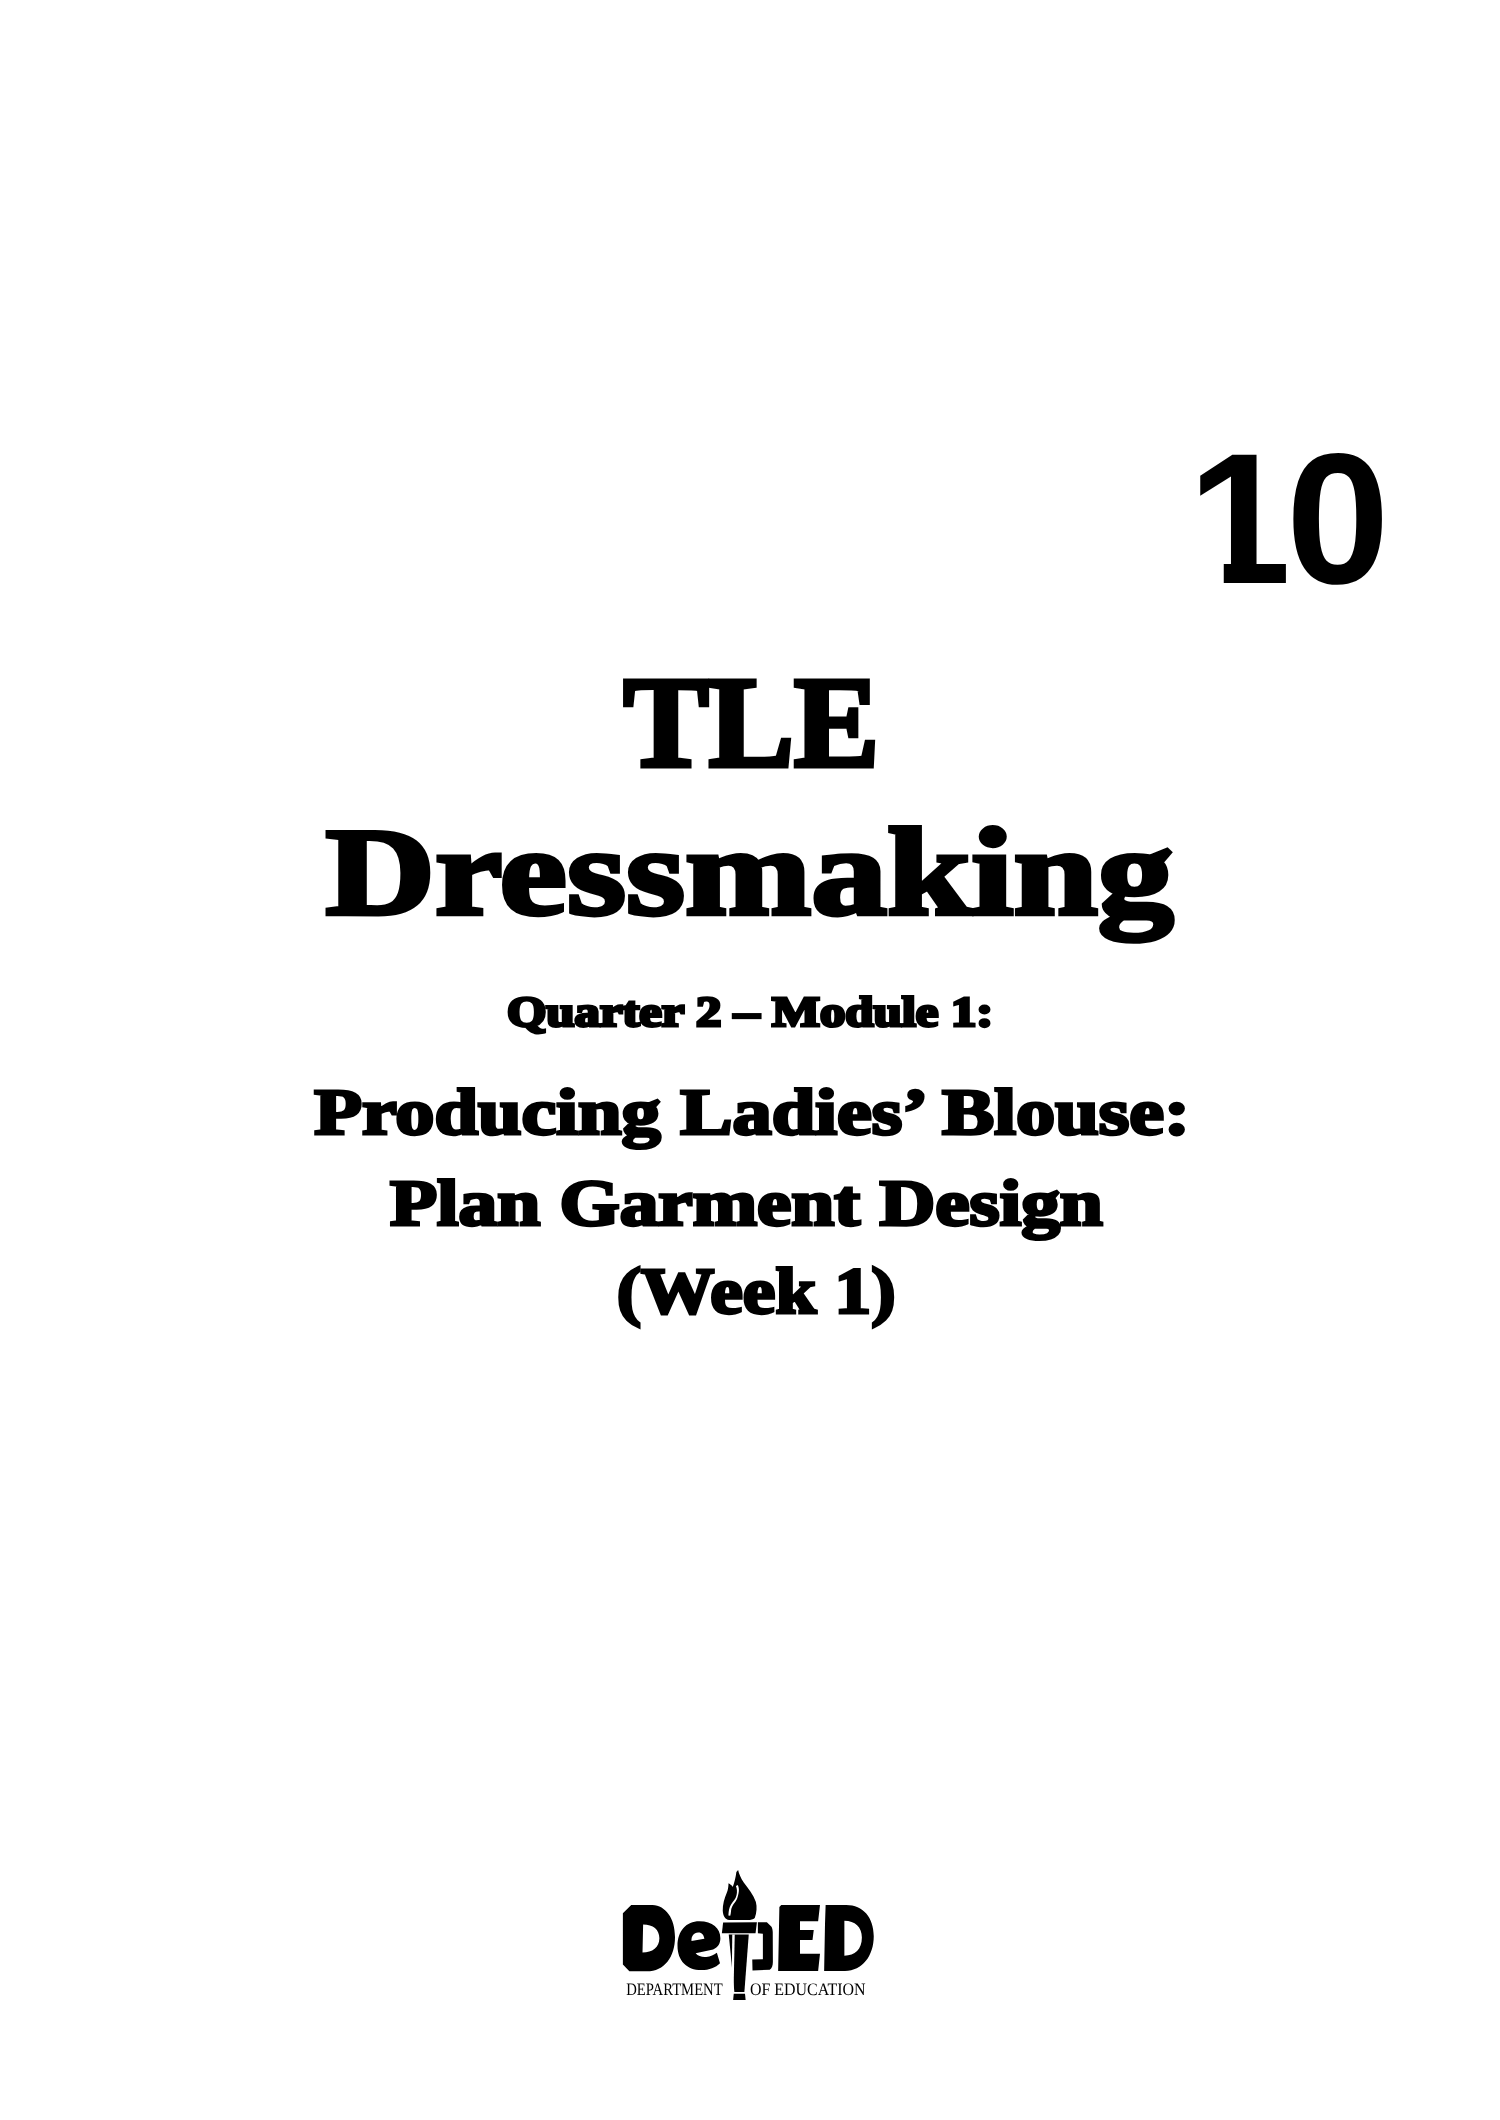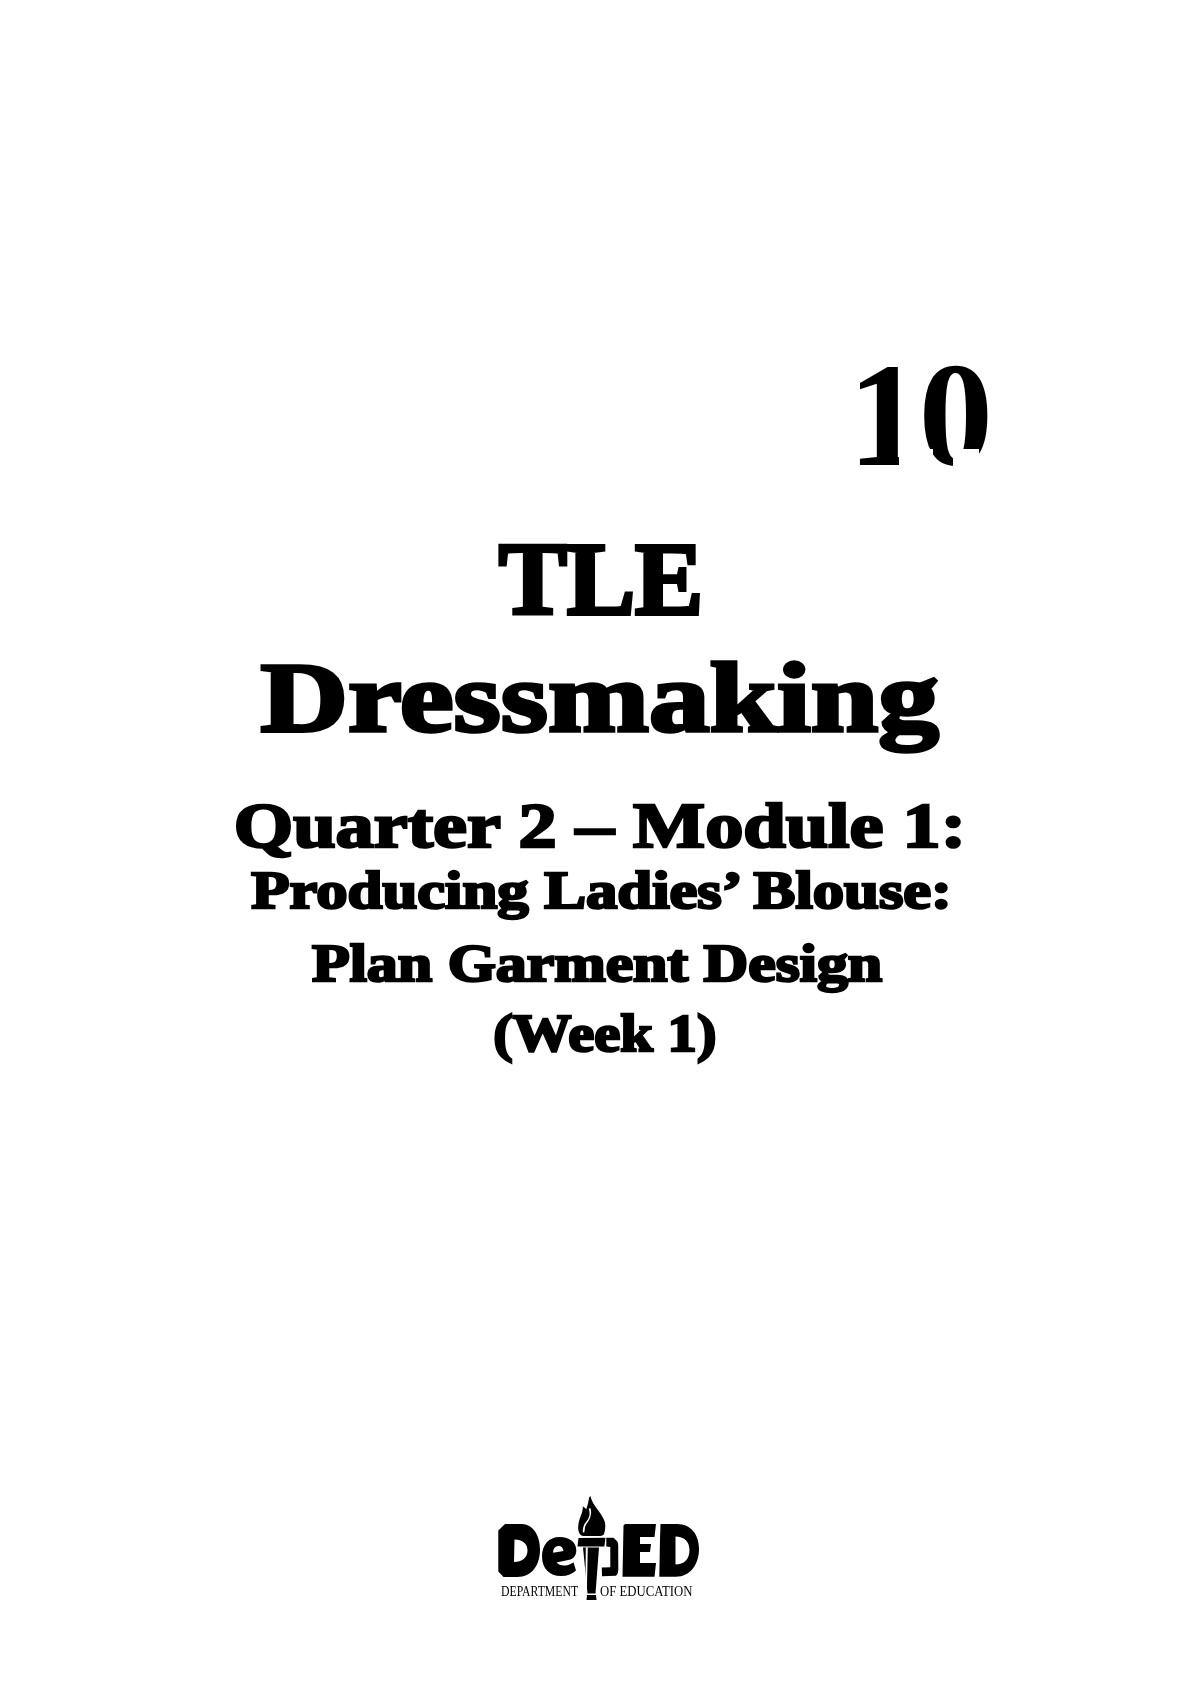--- a/index.html
+++ b/index.html
@@ -5,29 +5,29 @@
   html,body{margin:0;padding:0;}
   body{width:1200px;height:1696px;background:#ffffff;position:relative;overflow:hidden;}
   .abs{position:absolute;color:#000;}
   .ctr{left:0;width:1200px;text-align:center;white-space:nowrap;}
   .serifb{font-family:"Liberation Serif",serif;font-weight:bold;}
   .stretch{display:inline-block;transform-origin:50% 50%;}
 </style>
 </head>
 <body>
 
-<div class="abs" id="g10" style="left:848px;top:340px;font-family:Liberation Serif, serif;font-weight:bold;font-size:149px;line-height:1;letter-spacing:-4px;">10</div>
+<div class="abs" id="g10" style="left:950px;top:340px;font-family:Liberation Sans, sans-serif;font-weight:bold;font-size:149px;line-height:1;letter-spacing:-4px;">10</div>
 <div class="abs" style="left:899px;top:449px;width:34px;height:19px;background:#fff;"></div>
 <div class="abs" style="left:953px;top:449px;width:26px;height:19px;background:#fff;"></div>
 
 <div class="abs ctr serifb" id="tle" style="left:1px;top:527px;font-size:104px;line-height:1;-webkit-text-stroke:4px #000;"><span class="stretch" style="transform:scaleX(0.982);">TLE</span></div>
 
 <div class="abs ctr serifb" id="dm" style="top:648px;font-size:100px;line-height:1;-webkit-text-stroke:3.5px #000;"><span class="stretch" style="transform:scaleX(1.213);">Dressmaking</span></div>
 
-<div class="abs ctr serifb" id="s1" style="-webkit-text-stroke:2.5px #000;top:794px;font-size:64px;line-height:1;"><span class="stretch" style="transform:scaleX(1.193);">Quarter 2 – Module 1:</span></div>
+<div class="abs ctr serifb" id="s1" style="-webkit-text-stroke:2.5px #000;top:794px;font-size:34px;line-height:1;"><span class="stretch" style="transform:scaleX(1.193);">Quarter 2 – Module 1:</span></div>
 
 <div class="abs ctr serifb" id="s2" style="-webkit-text-stroke:2.5px #000;top:864px;left:2px;font-size:52.5px;line-height:1;"><span class="stretch" style="transform:scaleX(1.193);">Producing Ladies’ Blouse:</span></div>
 
 <div class="abs ctr serifb" id="s3" style="-webkit-text-stroke:2.5px #000;top:937px;left:-3px;font-size:52.5px;line-height:1;"><span class="stretch" style="transform:scaleX(1.178);">Plan Garment Design</span></div>
 
 <div class="abs ctr serifb" id="s4" style="-webkit-text-stroke:2.5px #000;top:1007px;left:5px;font-size:52.5px;line-height:1;"><span class="stretch" style="transform:scaleX(1.117);">(Week 1)</span></div>
 
 <svg class="abs" id="logo" style="left:494px;top:1494px;" width="212" height="112" viewBox="0 0 212 112">
 
   <path d="M 11 30 L 28 30 C 38.5 30.5 46 40.5 46 55.5 C 46 71.5 37.5 83 23.5 83 L 9.5 83 L 4.3 77.5 L 4.3 36.5 Z

